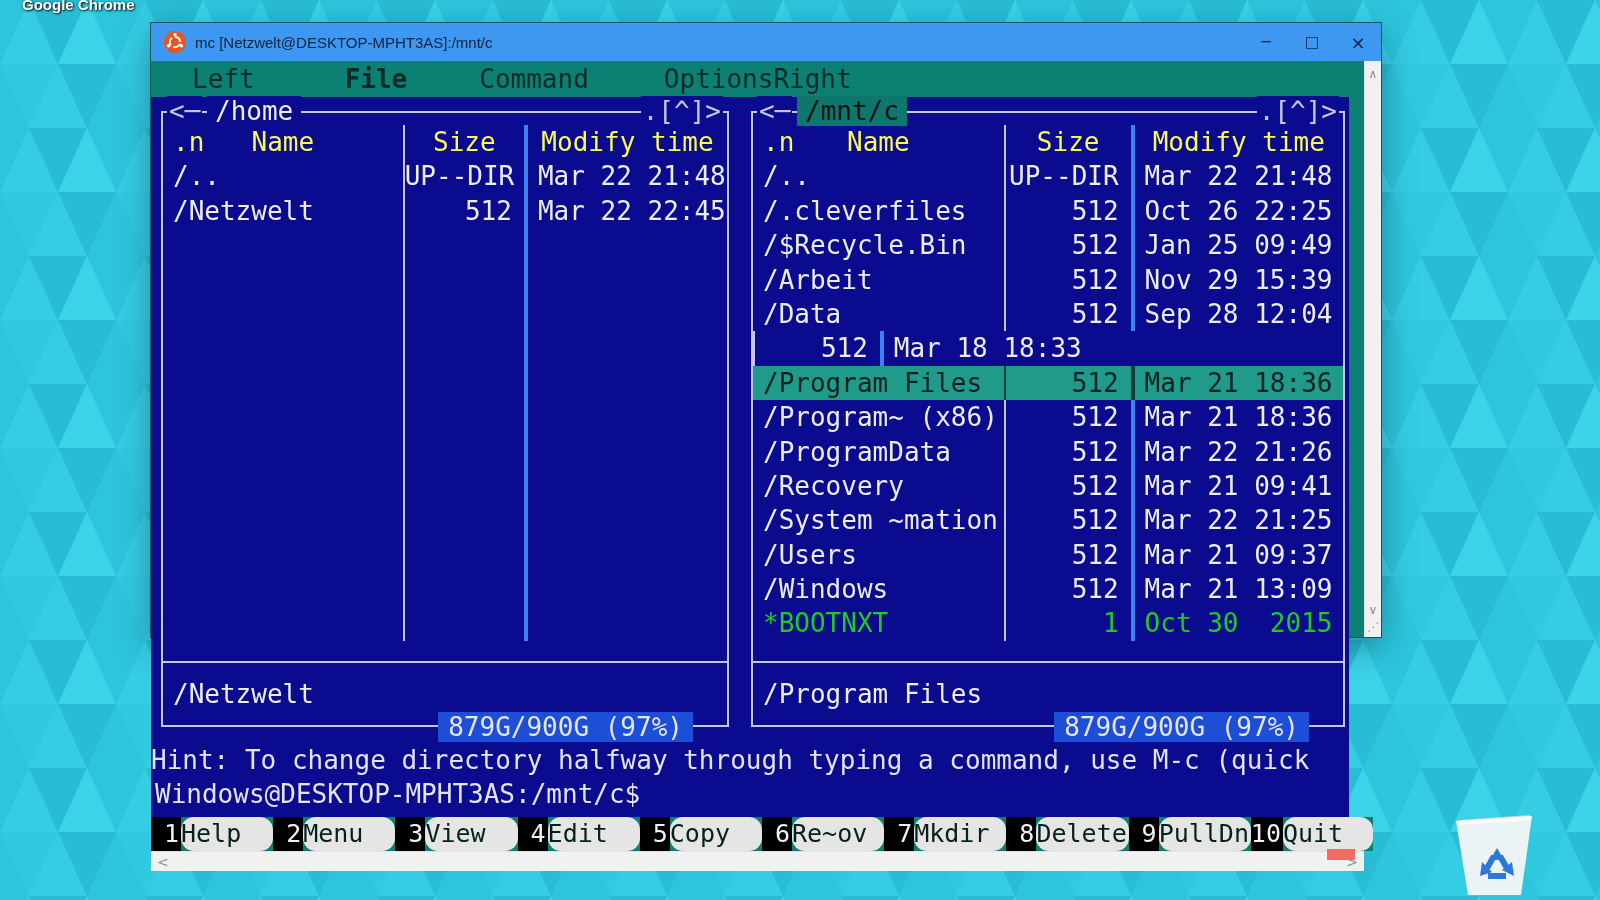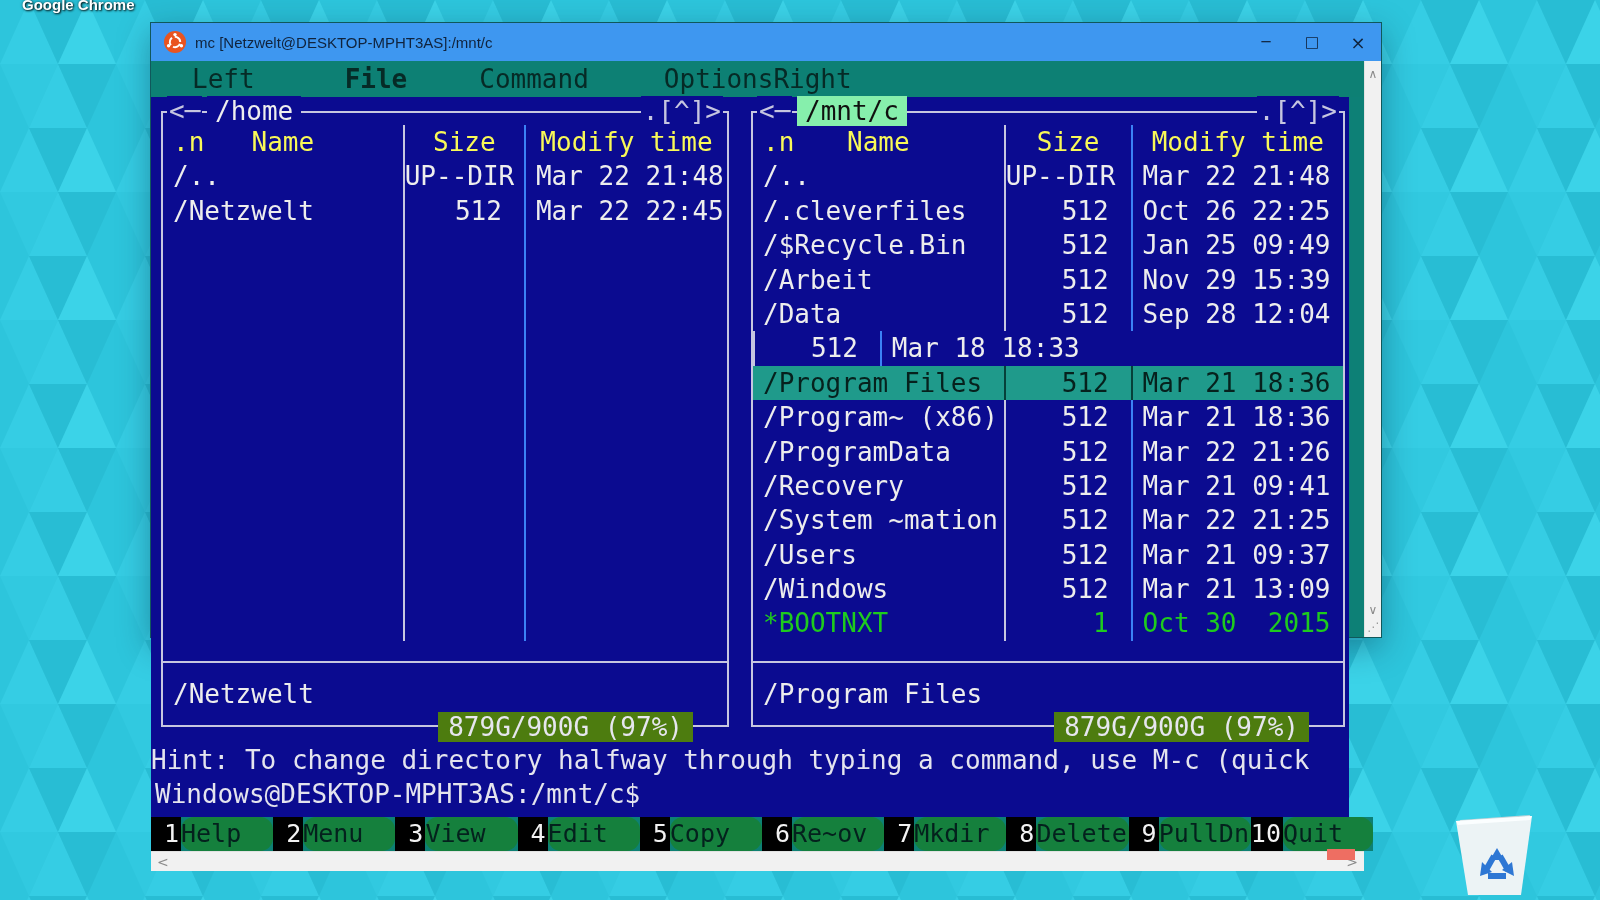--- a/index.html
+++ b/index.html
@@ -44,55 +44,55 @@
   .panels { display:flex; margin:14px 4px 0 10px; gap:22px; flex:0 0 auto; }
   .panel { position:relative; border:2px solid #c6c6e0; height:616px; background:#0b0b90;
     display:flex; flex-direction:column; }
   .panel.left  { width:568px; flex:0 0 auto; }
   .panel.right { flex:1 1 auto; }
 
   .panel-arrow { position:absolute; top:-17px; left:4px; background:#0b0b90; color:#c6c6e0;
     padding:0 2px; line-height:30px; }
   .panel-title { position:absolute; top:-17px; left:44px; background:#0b0b90; color:#eeeeee;
     padding:0 8px; line-height:30px; white-space:pre; }
-  .panel.active .panel-title { background:#86efac; color:#10100f; }
+  .panel.active .panel-title { background:#0f766e; color:#10100f; }
   .panel-updir { position:absolute; top:-17px; right:4px; background:#0b0b90; color:#c6c6e0;
     padding:0 2px; line-height:30px; }
 
   .rows-area { height:528px; padding-top:12px; flex:0 0 auto; overflow:hidden; }
   .prow { display:flex; height:34.4px; line-height:34.4px; white-space:pre; }
   .c-name { width:42.5%; padding-left:10px; overflow:hidden; }
-  .c-size { width:21.5%; text-align:right; padding-right:22px; border-left:2px solid #c6c6e0; }
-  .c-mod  { width:36%;   padding-left:10px; border-left:2px solid #3b82f6; overflow:hidden; }
+  .c-size { width:21.5%; text-align:right; padding-right:12px; border-left:2px solid #c6c6e0; }
+  .c-mod  { width:36%;   padding-left:10px; border-left:4px solid #3b82f6; overflow:hidden; }
   .prow.header { color:#f9f957; }
   .prow.header .c-name { position:relative; text-align:center; padding-left:0; }
   .prow.header .c-name .sortkey { position:absolute; left:10px; top:0; }
   .prow.header .c-size, .prow.header .c-mod { text-align:center; padding:0; }
   .prow.file { color:#ededed; }
   .prow.file.exec { color:#1ecb1e; }
   .prow.file.selected { background:#1f9a8b; color:#06211d; }
   .prow.file.selected .c-size, .prow.file.selected .c-mod { border-left-color:#06403a; }
 
   .spacer { flex:1 1 auto; }
   .mini-sep { border-top:2px solid #c6c6e0; flex:0 0 auto; }
   .status-row { height:62px; line-height:62px; padding-left:10px; color:#ededed;
     white-space:pre; overflow:hidden; flex:0 0 auto; }
-  .free-space { position:absolute; bottom:-17px; right:34px; background:#4d7c0f;
+  .free-space { position:absolute; bottom:-17px; right:34px; background:#1d4ed8;
     padding:0 10px; line-height:30px; color:#e6e6ee; white-space:pre;margin-top:48px; }
 
   .hint-line   { height:34.4px; line-height:34.4px; margin-top:16px;
     color:#e4e4ee; white-space:pre; overflow:hidden; flex:0 0 auto; }
   .prompt-line { height:34.4px; line-height:34.4px; padding-left:4px; color:#e4e4ee;
     white-space:pre; overflow:hidden; flex:0 0 auto; }
 
   .keybar { height:34px; background:#0d8074; position:relative; flex:0 0 auto;
     display:flex; width:1222px; font-size:25px; line-height:34px; }
   .fk { flex:1 1 0; display:flex; min-width:0; cursor:default; }
   .fk-num { flex:0 0 30px; background:#000; color:#f2f2f2; text-align:right; padding-right:2px; }
-  .fk-label { flex:1 1 auto; background:#15803d; color:#04211d; overflow:hidden; white-space:pre;border-radius:13px; }
+  .fk-label { flex:1 1 auto; background:#e5e5e5; color:#04211d; overflow:hidden; white-space:pre;border-radius:13px; }
   .term-cursor { position:absolute; right:18px; bottom:-9px; width:28px; height:11px;
     background:#ee6e62; z-index:3; }
 
   
   .hscroll { height:20px; background:#f1f1f1; border-top:1px solid #e2e2e2; flex:0 0 auto;
     display:flex; align-items:center; font-family:"DejaVu Sans", sans-serif; }
   .hs-left  { margin-left:6px;  color:#8a8a8a; font-size:14px; }
   .hs-right { margin-left:auto; margin-right:6px; color:#8a8a8a; font-size:14px; }
   .vscroll-col { flex:0 0 17px; background:#f1f1f1; border-left:1px solid #e2e2e2;
     display:flex; flex-direction:column; align-items:center;

